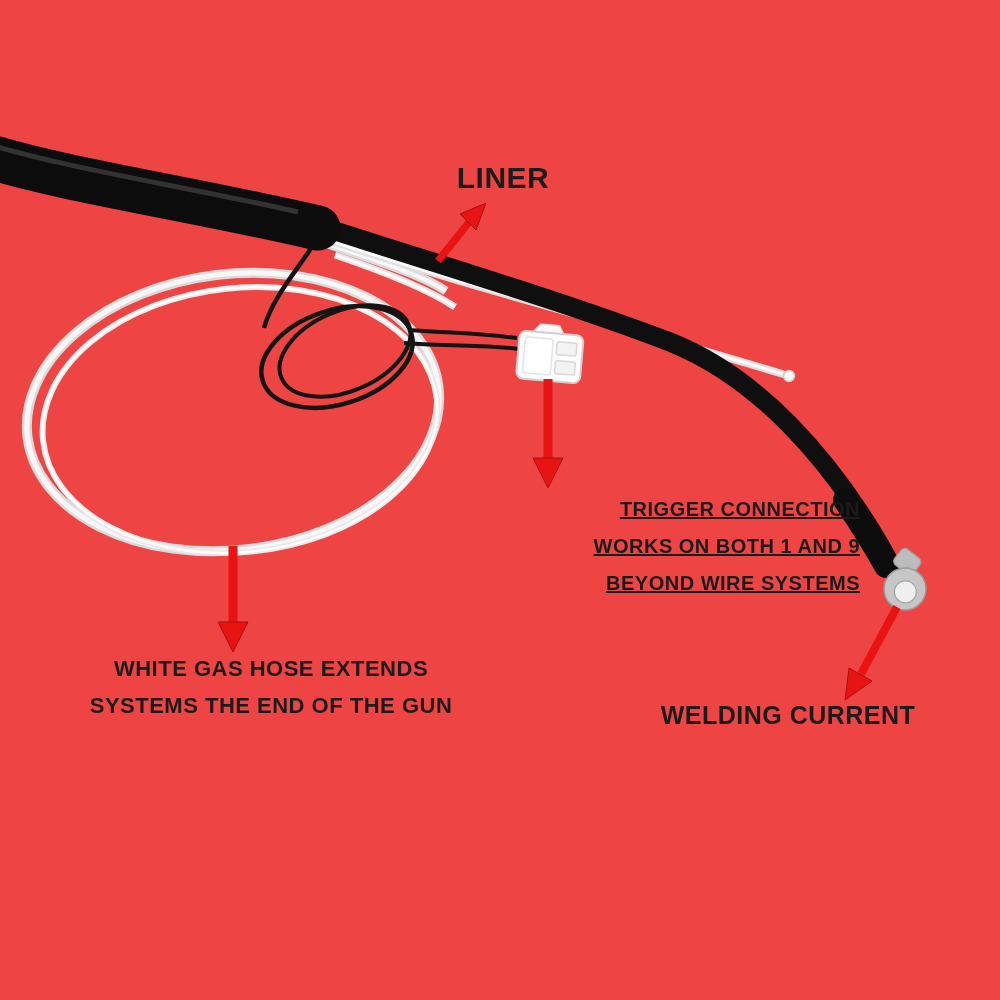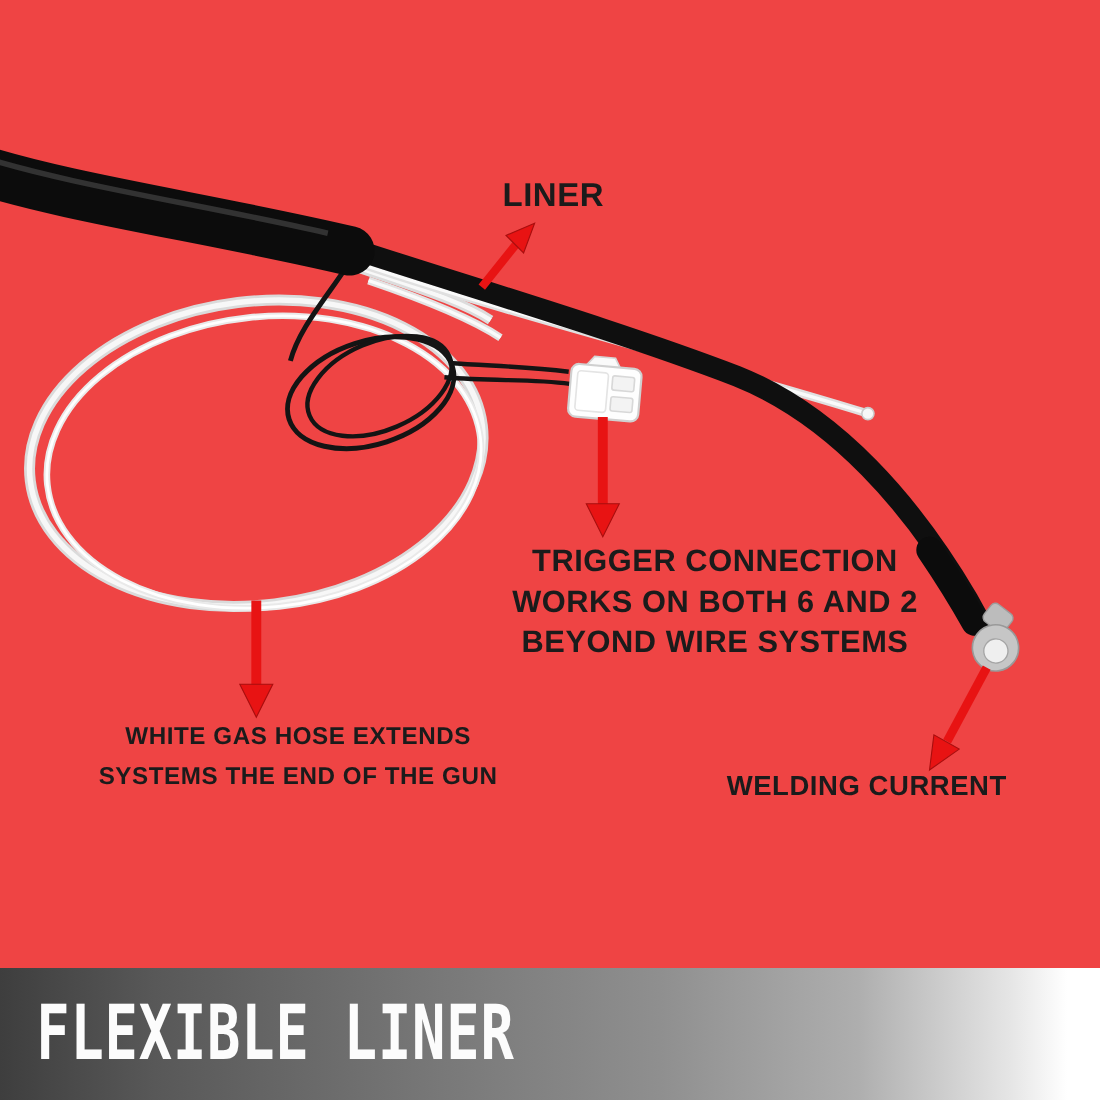--- a/index.html
+++ b/index.html
@@ -6,21 +6,21 @@
   .stage{
     position:relative;width:1000px;height:1000px;background:#ef4444;
     overflow:hidden;font-family:"Liberation Sans", sans-serif;padding-left:27px;
   }
   .photo-layer{position:absolute;left:0;top:0;width:1000px;height:1000px;}
   .lbl{
     position:absolute;font-weight:700;color:#1b1b1b;
     font-family:"Liberation Sans", sans-serif;letter-spacing:.5px;
   }
   .lbl-liner{left:403px;top:161px;width:200px;text-align:center;font-size:30px;}
-  .lbl-trigger{left:440px;top:491px;width:420px;text-align:center;font-size:28px;line-height:37px;}
+  .lbl-trigger{left:440px;top:491px;width:420px;text-align:right;font-size:20px;line-height:37px;text-decoration:underline;}
   .lbl-gas{left:21px;top:650px;width:500px;text-align:center;font-size:22px;line-height:37px;}
   .lbl-welding{left:637px;top:701px;width:302px;text-align:center;font-size:25px;}
   .lbl .line{display:block;}
   .banner{
     position:absolute;left:0;top:880px;width:1000px;height:120px;
     background:linear-gradient(90deg,#3e3e3e 0%,#585858 14%,#787878 40%,#8f8f8f 60%,#aeaeae 78%,#e6e6e6 92%,#ffffff 97%);
     display:flex;align-items:center;
   }
   .banner-title{
     font-family:"DejaVu Sans Mono", monospace;font-weight:700;
@@ -109,28 +109,25 @@
     <g>
       <line x1="897" y1="607" x2="861" y2="674" stroke="#e81313" stroke-width="8"></line>
       <polygon points="845,700 872,681 849,668" fill="#e81313" stroke="#a80e0e" stroke-width="1"></polygon>
     </g>
   </svg>
 
   <div class="lbl lbl-liner">LINER</div>
 
   <div class="lbl lbl-trigger">
     <span class="line">TRIGGER CONNECTION</span>
-    <span class="line">WORKS ON BOTH 6 AND 2</span>
+    <span class="line">WORKS ON BOTH 1 AND 9</span>
     <span class="line">BEYOND WIRE SYSTEMS</span>
   </div>
 
   <div class="lbl lbl-gas">
     <span class="line">WHITE GAS HOSE EXTENDS</span>
     <span class="line">SYSTEMS THE END OF THE GUN</span>
   </div>
 
   <div class="lbl lbl-welding">WELDING CURRENT</div>
 
-  <div class="banner">
-    <span class="banner-title">FLEXIBLE LINER</span>
-  </div>
 
 </div>
 
 </body></html>

